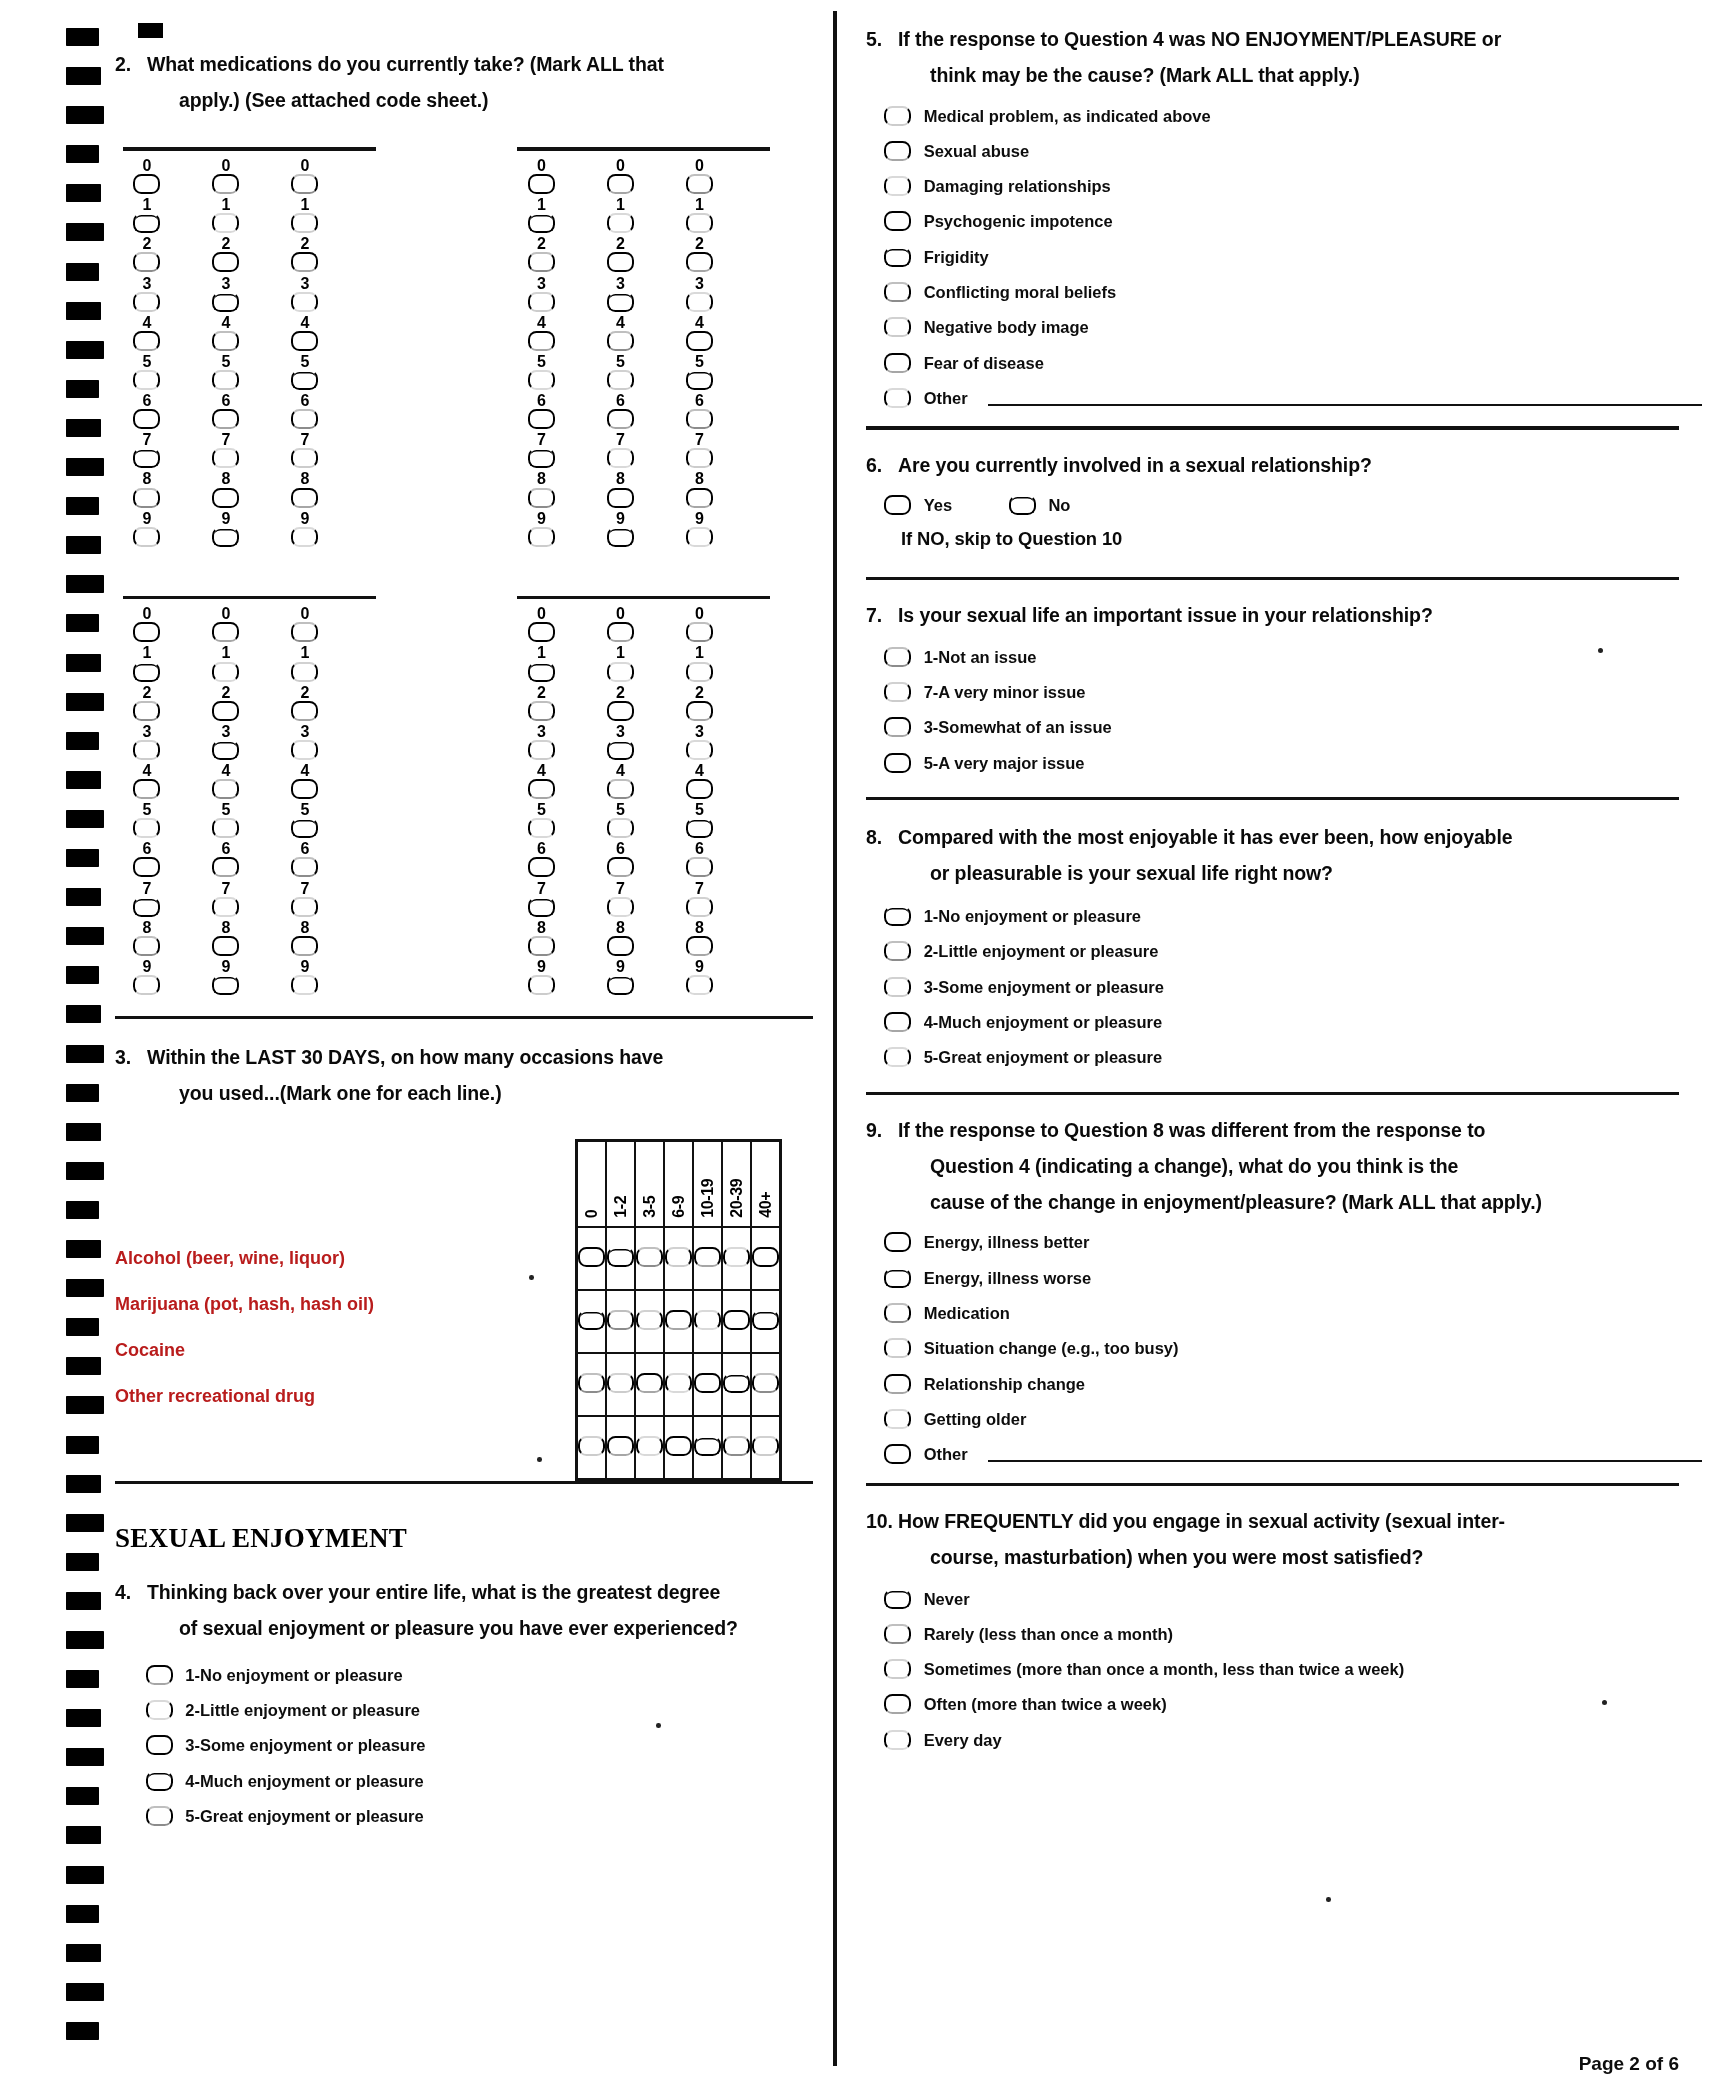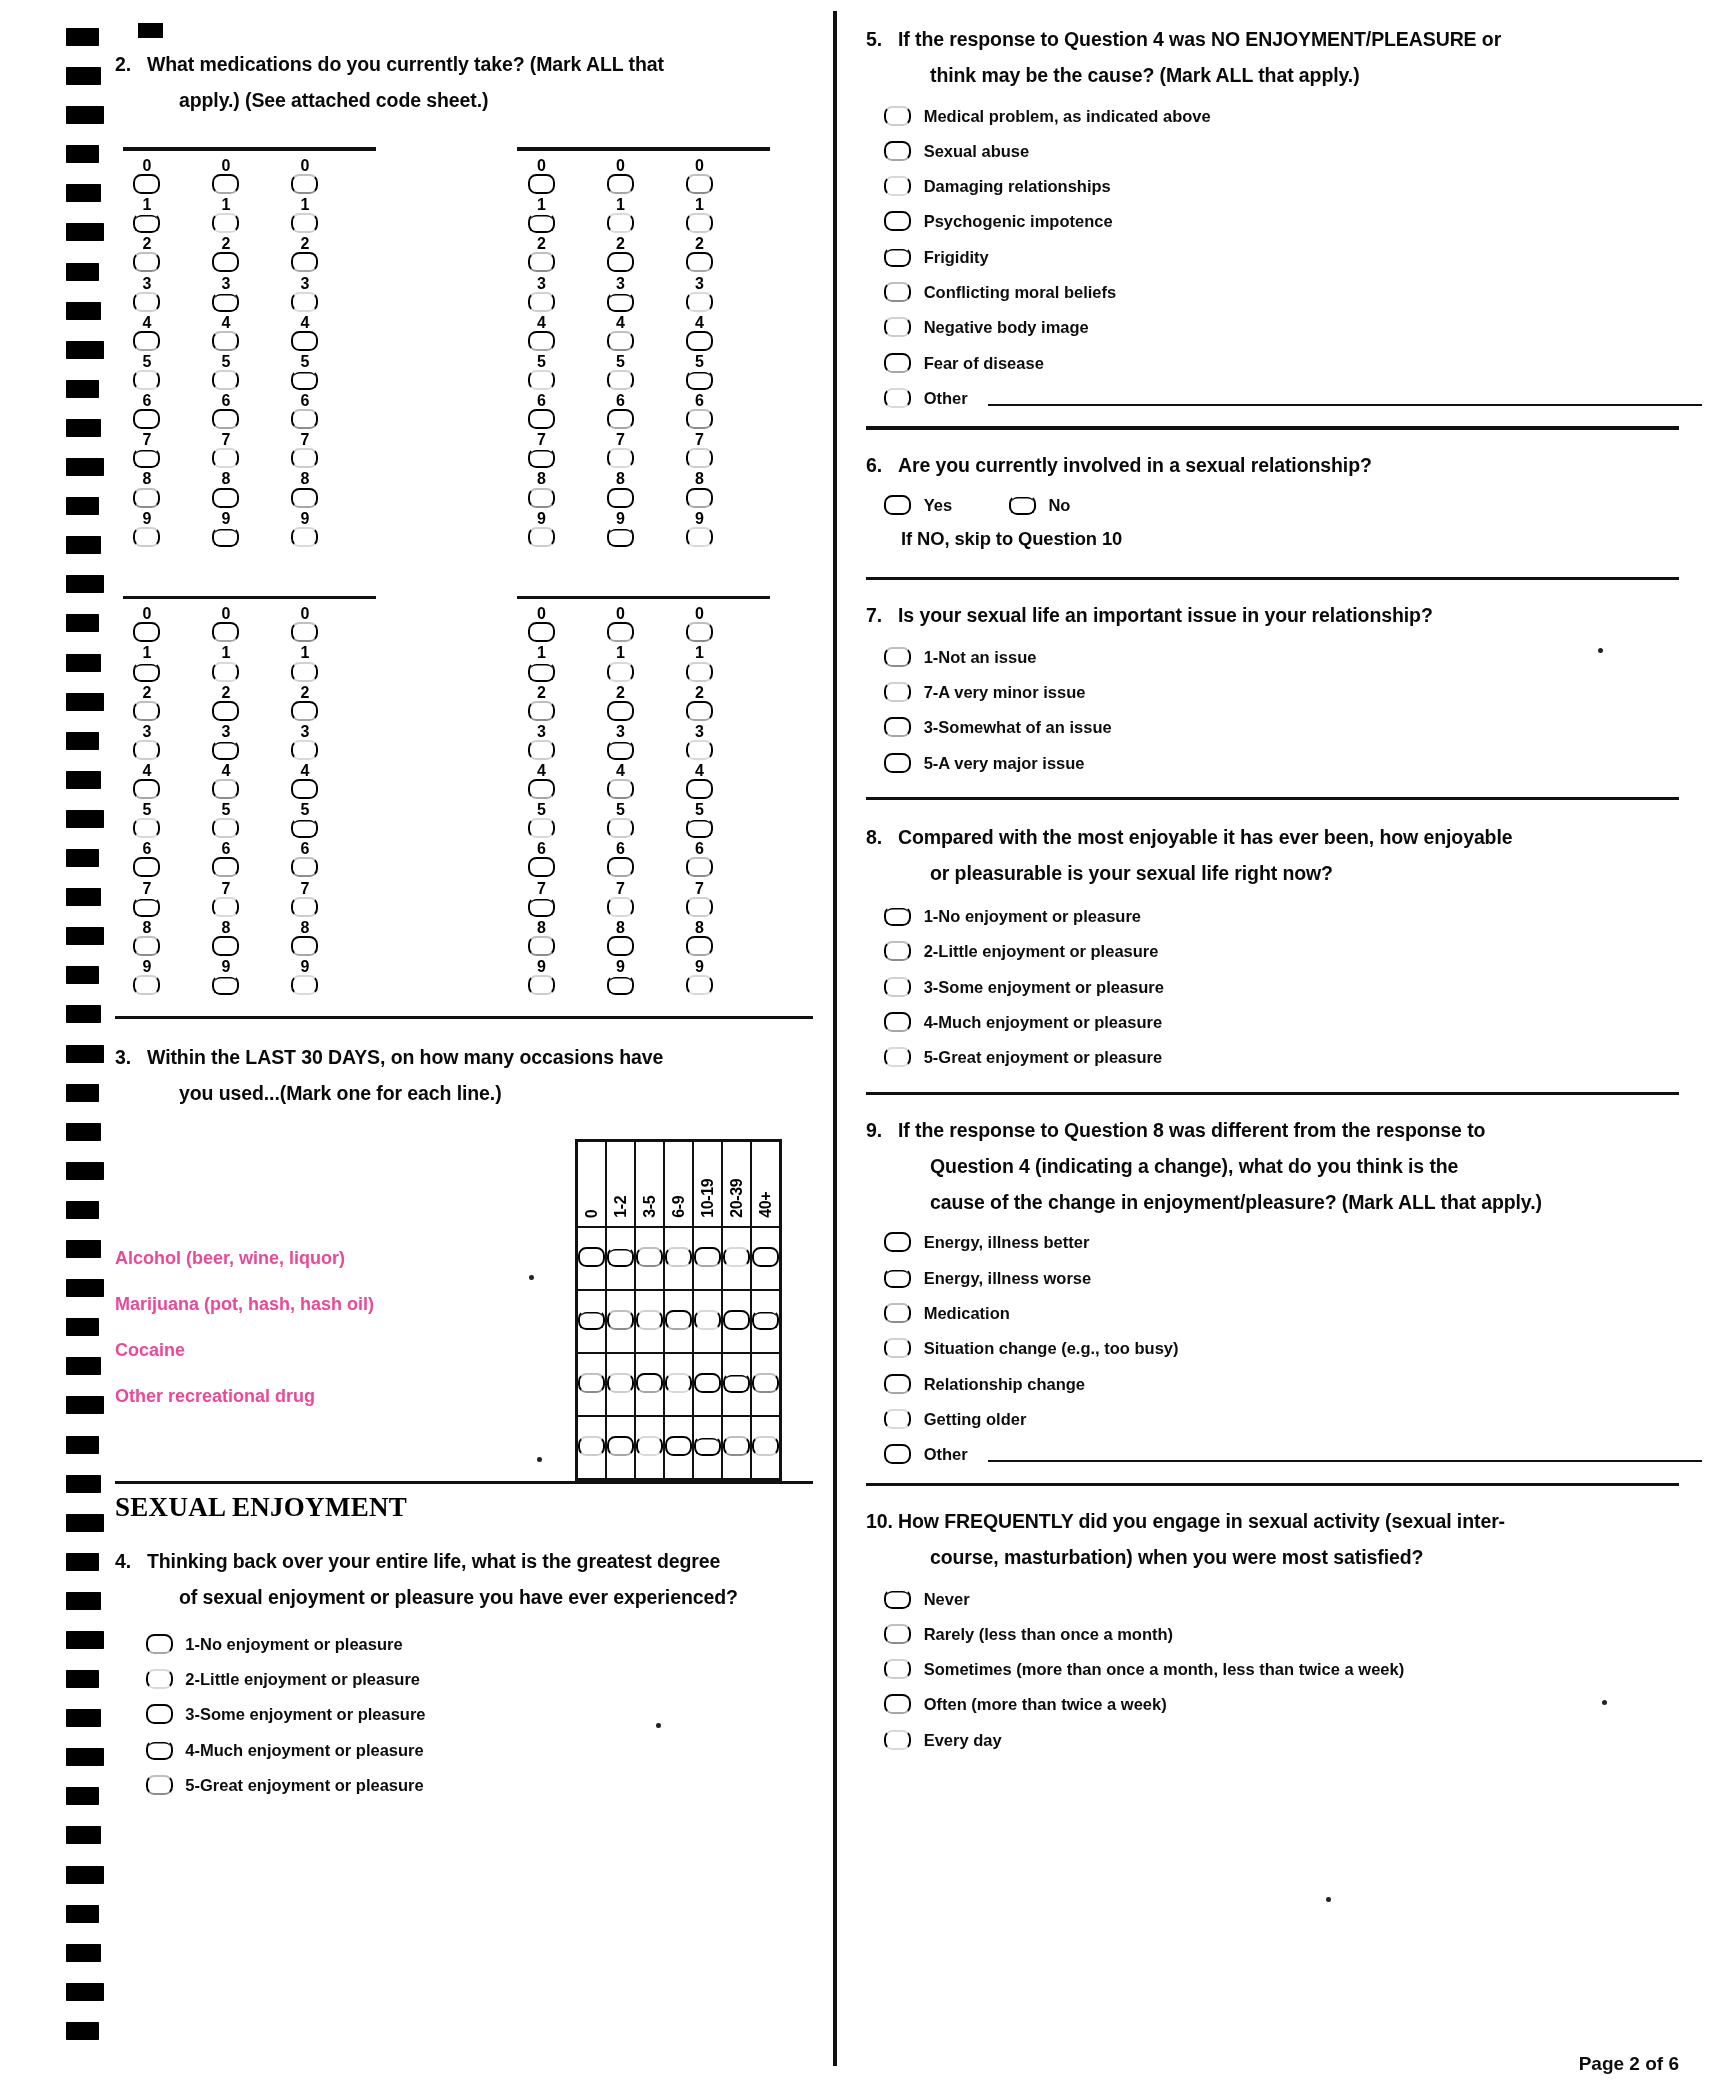--- a/index.html
+++ b/index.html
@@ -83,21 +83,21 @@
   }
   .rot{
     writing-mode:vertical-rl;transform:rotate(180deg);
     font-weight:bold;font-size:16px;letter-spacing:-0.4px;
     padding:4.6px 0 6.1px 0;white-space:nowrap;
   }
   .freq-table td.bcell{width:27px;height:61px;text-align:center;vertical-align:middle;padding:0;}
 
   .row-labels{position:absolute;left:0;top:0;}
   .row-label{
-    position:absolute;font-weight:bold;font-size:18px;color:#ec4899;white-space:nowrap;
+    position:absolute;font-weight:bold;font-size:18px;color:#b91c1c;white-space:nowrap;
   }
 
   
   .section-head{
     font-family:"Liberation Serif",serif;font-weight:bold;
     font-size:27px;letter-spacing:0.3px;color:#000;
   }
 
   
   .pagefoot{
@@ -534,21 +534,21 @@
                 <td class="bcell"><span class="bub v2"></span></td>
                 <td class="bcell"><span class="bub v3"></span></td>
               </tr>
             </tbody>
         </table>
       </div>
     </div>
 
     <div class="hr" style="margin-top:12.3px;width:698px;"></div>
 
-    <div class="section-head" style="margin-top:8px;">SEXUAL ENJOYMENT</div>
+    <div class="section-head" style="margin-top:39px;">SEXUAL ENJOYMENT</div>
 
     <div class="q-text q-head" style="margin-top:20px;">
       <span class="q-num">4.</span>
       <span>Thinking back over your entire life, what is the greatest degree</span>
       <span class="ind">of sexual enjoyment or pleasure you have ever experienced?</span>
     </div>
     <div class="opt-list" style="margin-left:31px;margin-top:17px;">
         <div class="opt">
           <span class="bub v4"></span>
           <span class="lbl">1-No enjoyment or pleasure</span>

